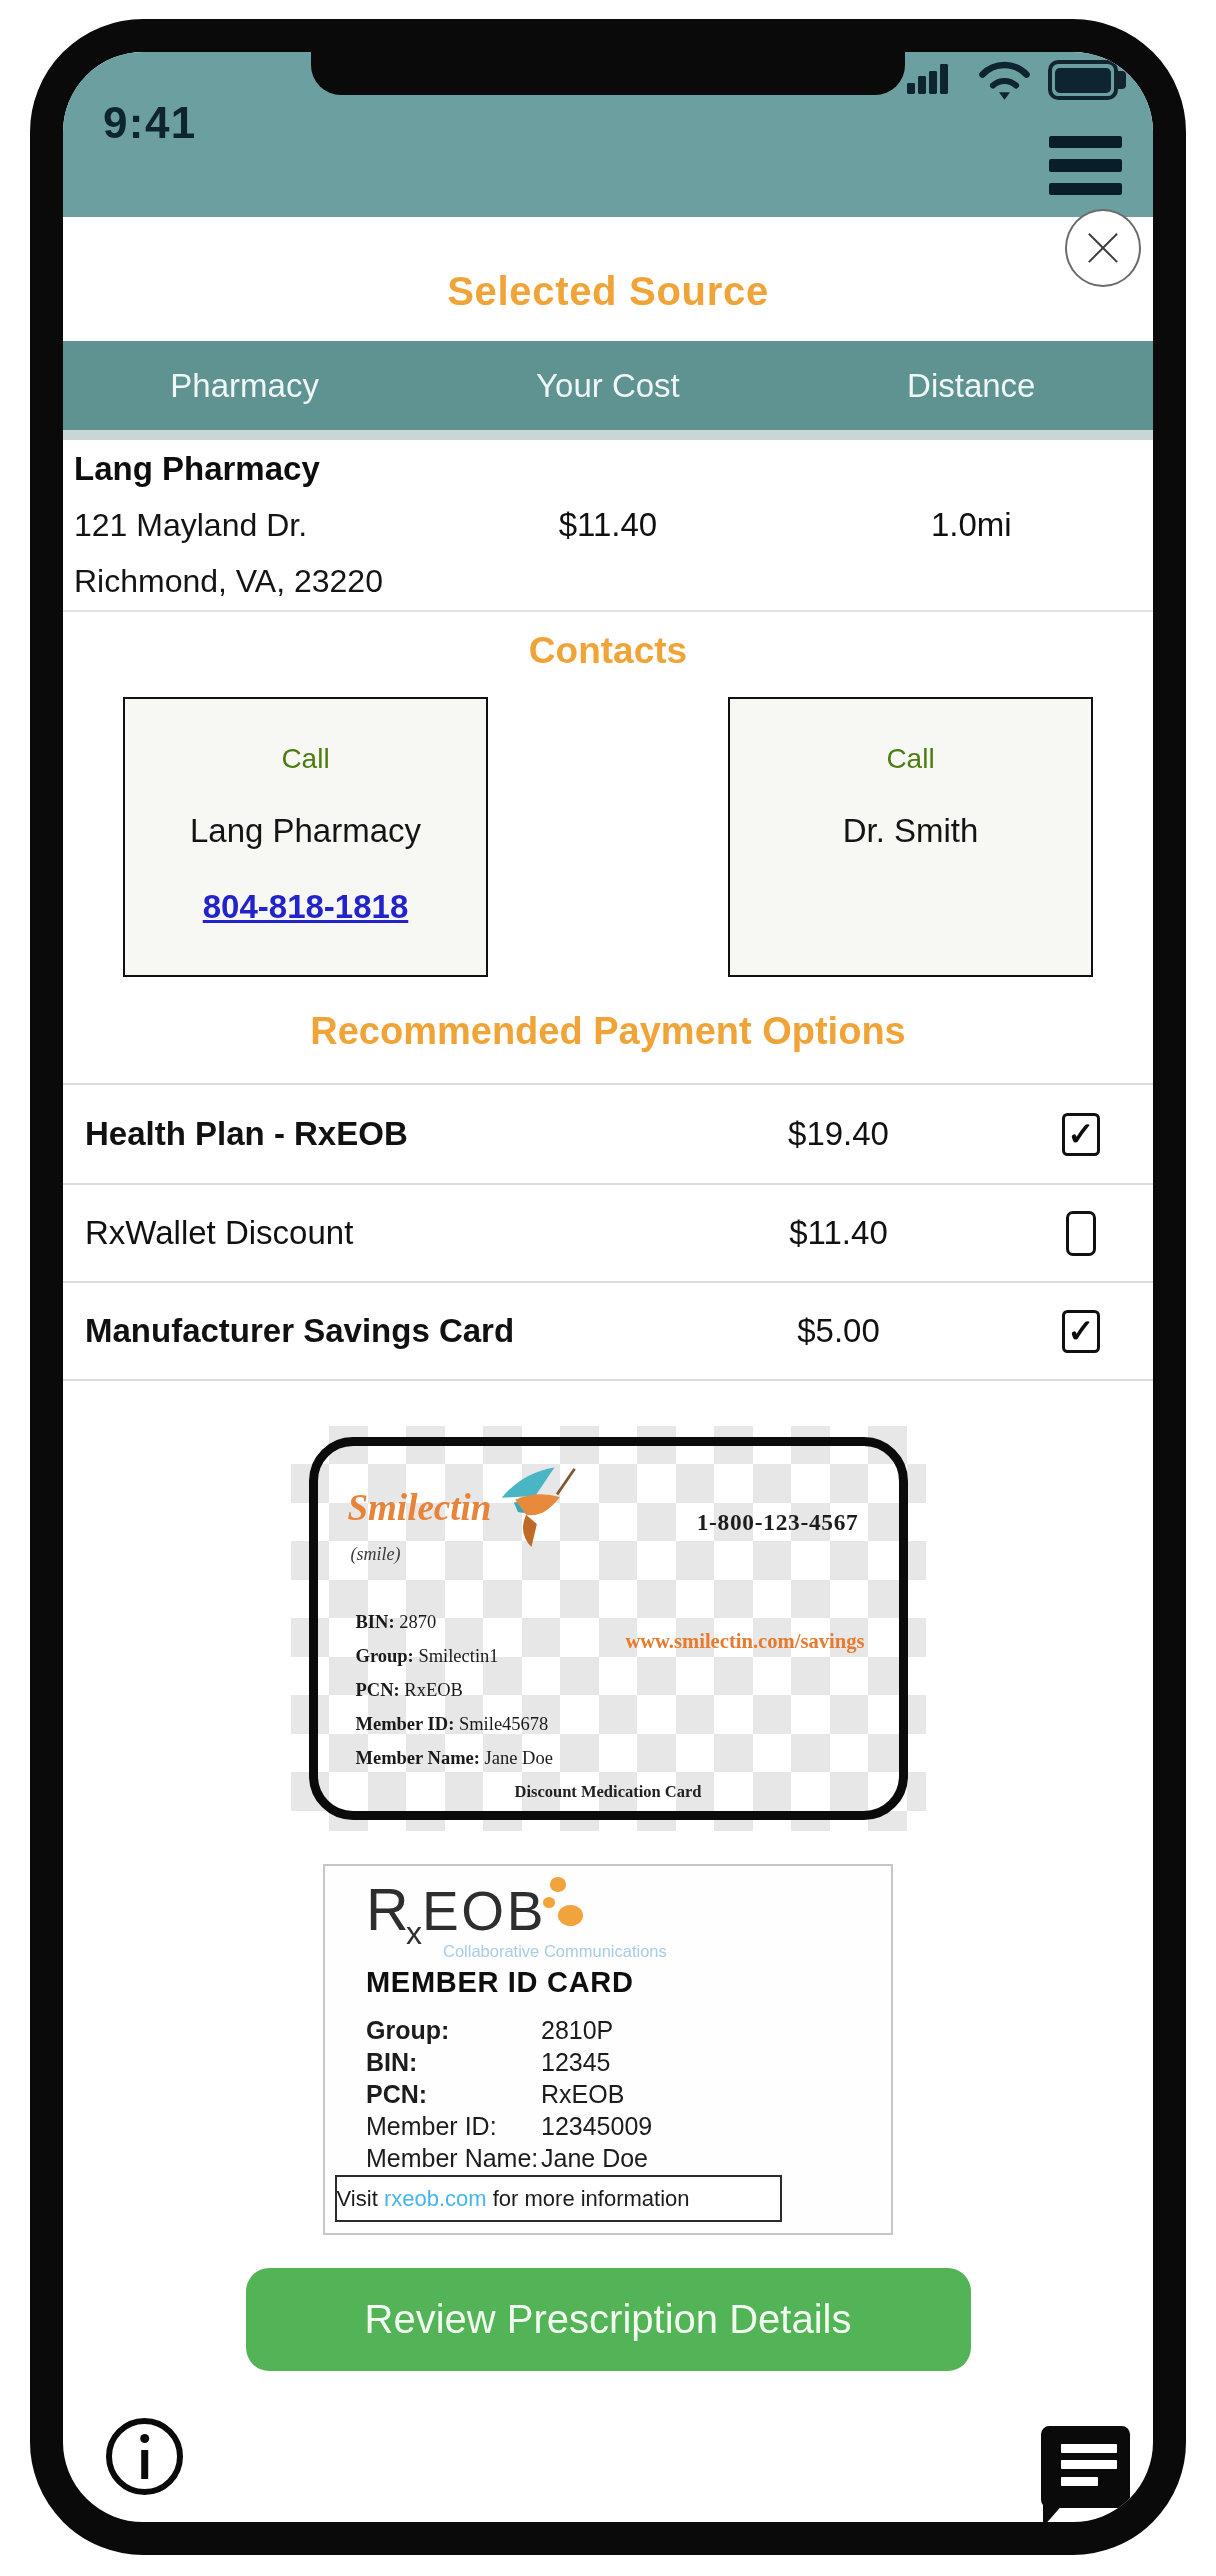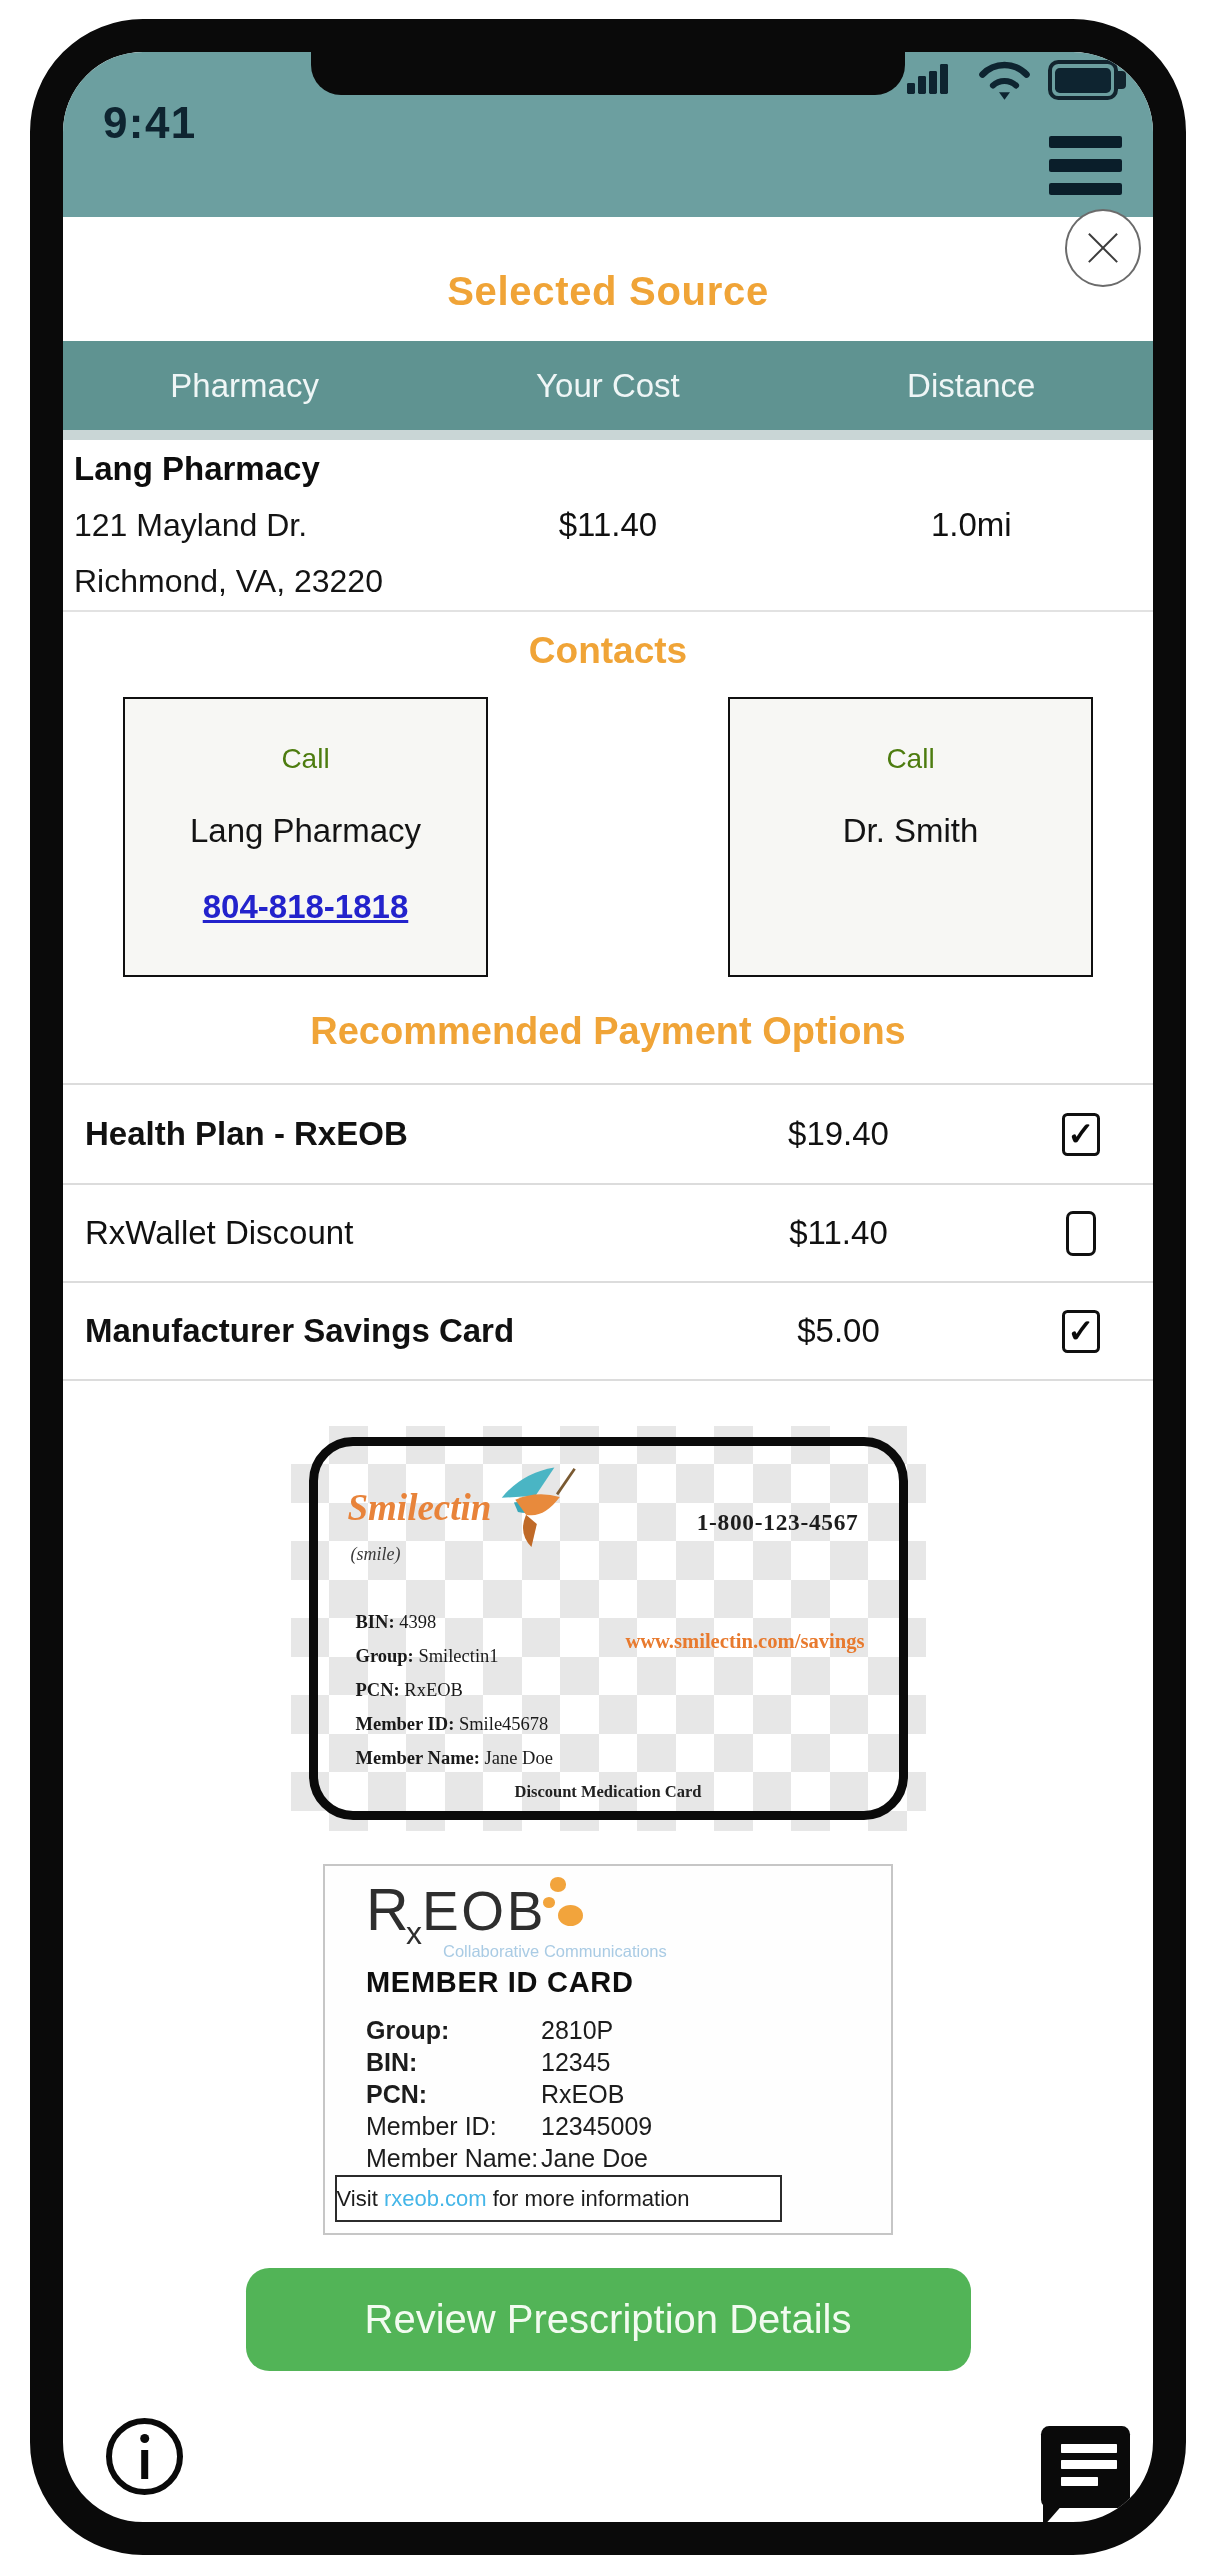--- a/index.html
+++ b/index.html
@@ -256,21 +256,21 @@
           <path d="M10 55 Q40 18 88 10 L60 52 Z" fill="#4AB5C4"></path>
           <path d="M28 62 Q58 56 82 66 Q56 82 34 76 Z" fill="#3AA7B8"></path>
           <path d="M30 58 Q62 44 96 54 Q72 86 46 80 Z" fill="#E88A3C"></path>
           <path d="M92 50 L118 12" stroke="#7A5A32" stroke-width="4" fill="none"></path>
           <path d="M46 80 Q34 108 54 128 L62 94 Z" fill="#C06A28"></path>
         </svg>
       </div>
       <div class="s-phone">1-800-123-4567</div>
       <div class="s-url">www.smilectin.com/savings</div>
       <div class="s-fields">
-        <div><span class="lbl">BIN:</span> <span>4398</span></div>
+        <div><span class="lbl">BIN:</span> <span>2870</span></div>
         <div><span class="lbl">Group:</span> <span>Smilectin1</span></div>
         <div><span class="lbl">PCN:</span> <span>RxEOB</span></div>
         <div><span class="lbl">Member ID:</span> <span>Smile45678</span></div>
         <div><span class="lbl">Member Name:</span> <span>Jane Doe</span></div>
       </div>
       <div class="s-footer">Discount Medication Card</div>
     </div>
   </div>
 
   <div class="card2">

